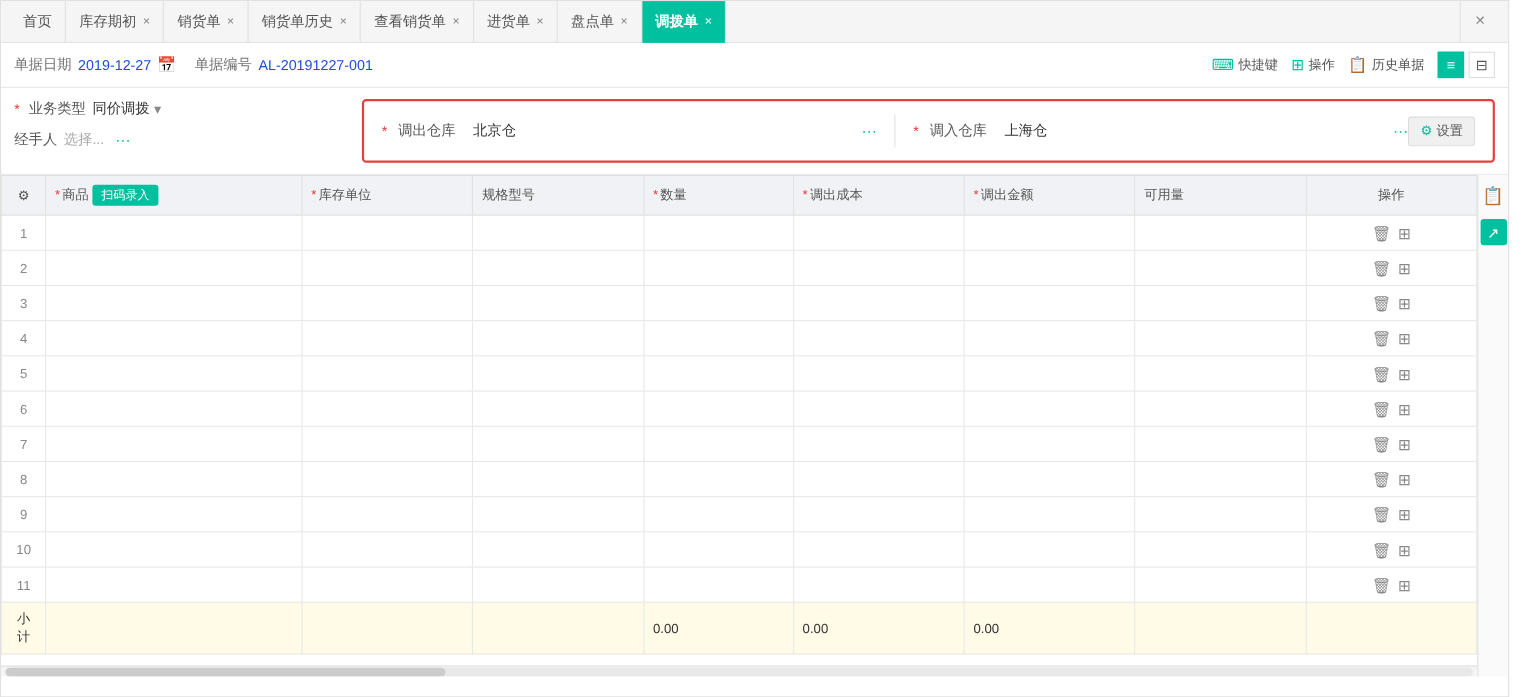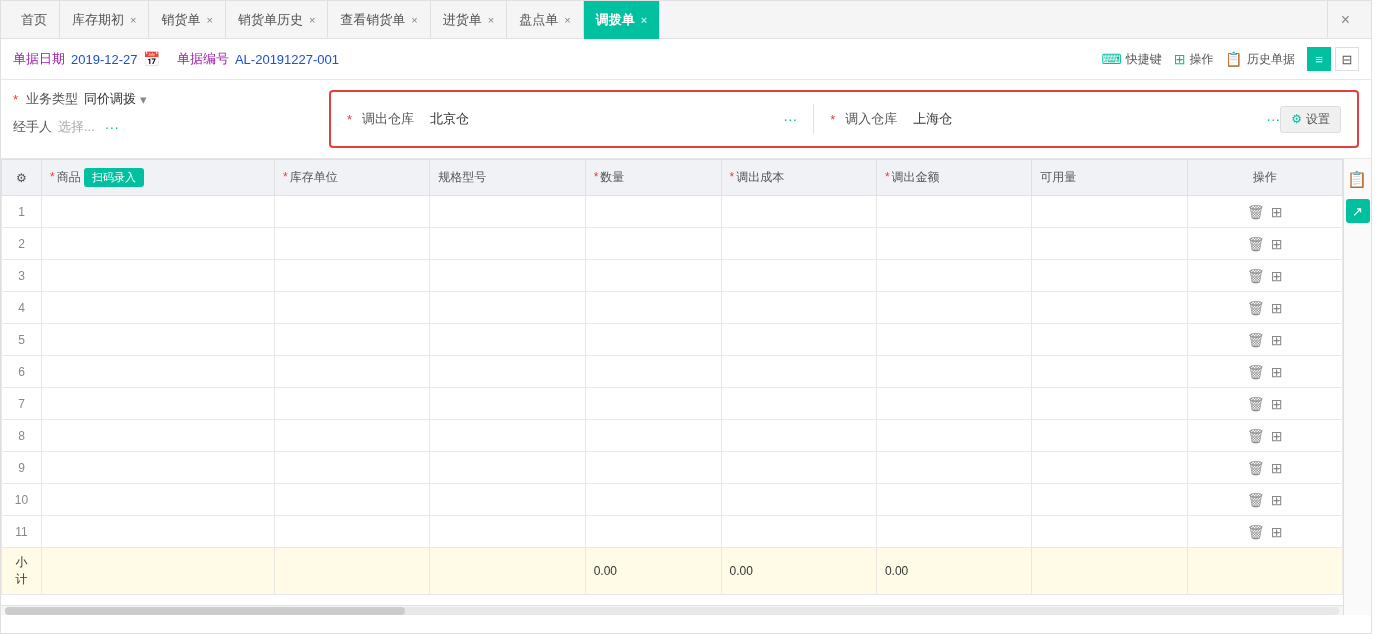--- a/index.html
+++ b/index.html
@@ -22,21 +22,21 @@
       margin-left: 6px; font-size: 11px; cursor: pointer; opacity: 0.7;
     }
     .tab-item.active .close-btn { color: #fff; }
 
     
     .top-toolbar {
       display: flex; align-items: center; padding: 8px 12px; border-bottom: 1px solid #e8e8e8;
       background: #fff; gap: 16px;
     }
     .toolbar-item { display: flex; align-items: center; gap: 6px; font-size: 13px; }
-    .toolbar-label { color: #a21caf; }
+    .toolbar-label { color: #737373; }
     .toolbar-value { color: #1d4ed8; font-weight: 500; }
     .calendar-icon { color: #00c0a0; font-size: 14px; cursor: pointer; }
     .toolbar-right { margin-left: auto; display: flex; align-items: center; gap: 12px; }
     .toolbar-right-item { display: flex; align-items: center; gap: 4px; color: #555; cursor: pointer; font-size: 12px; }
     .toolbar-right-item .icon { color: #00c0a0; font-size: 14px; }
     .view-icons { display: flex; gap: 4px; }
     .view-icon-btn { width: 24px; height: 24px; display: flex; align-items: center; justify-content: center; cursor: pointer; border: 1px solid #ddd; background: #fff; color: #555; }
     .view-icon-btn.active { background: #00c0a0; color: #fff; border-color: #00c0a0; }
 
     

